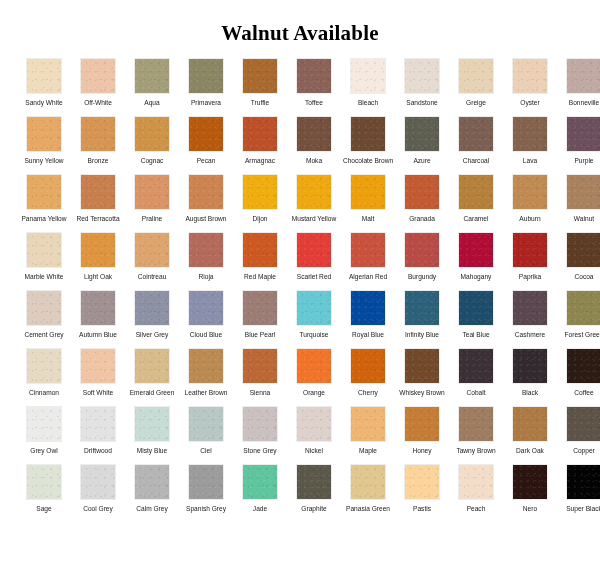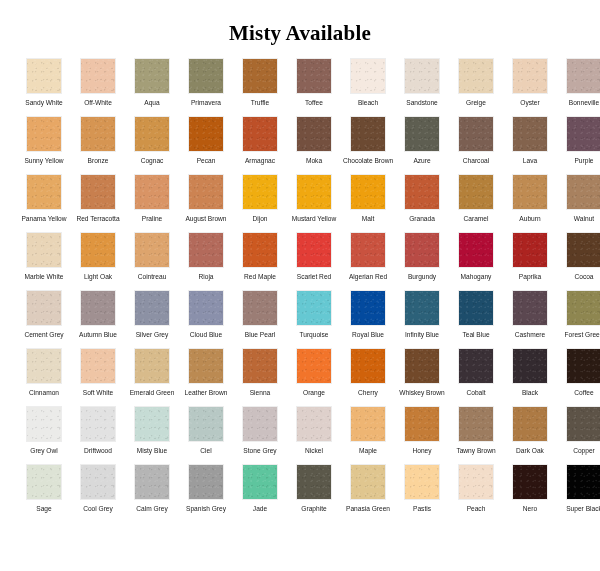--- a/index.html
+++ b/index.html
@@ -72,21 +72,21 @@
     text-align: center;
     color: #1a1a1a;
     min-height: 17px;
     width: 52px;
     word-wrap: break-word;
   }
 </style>
 </head>
 <body>
 
-<h1 id="page-title">Misty Available</h1>
+<h1 id="page-title">Walnut Available</h1>
 
 <div id="palette-grid">
     <div class="swatch-cell">
       <div class="swatch-chip" style="background-color: rgb(240, 220, 186);"></div>
       <div class="swatch-label">Sandy White</div>
     </div>
     <div class="swatch-cell">
       <div class="swatch-chip" style="background-color: rgb(238, 196, 168);"></div>
       <div class="swatch-label">Off-White</div>
     </div>

